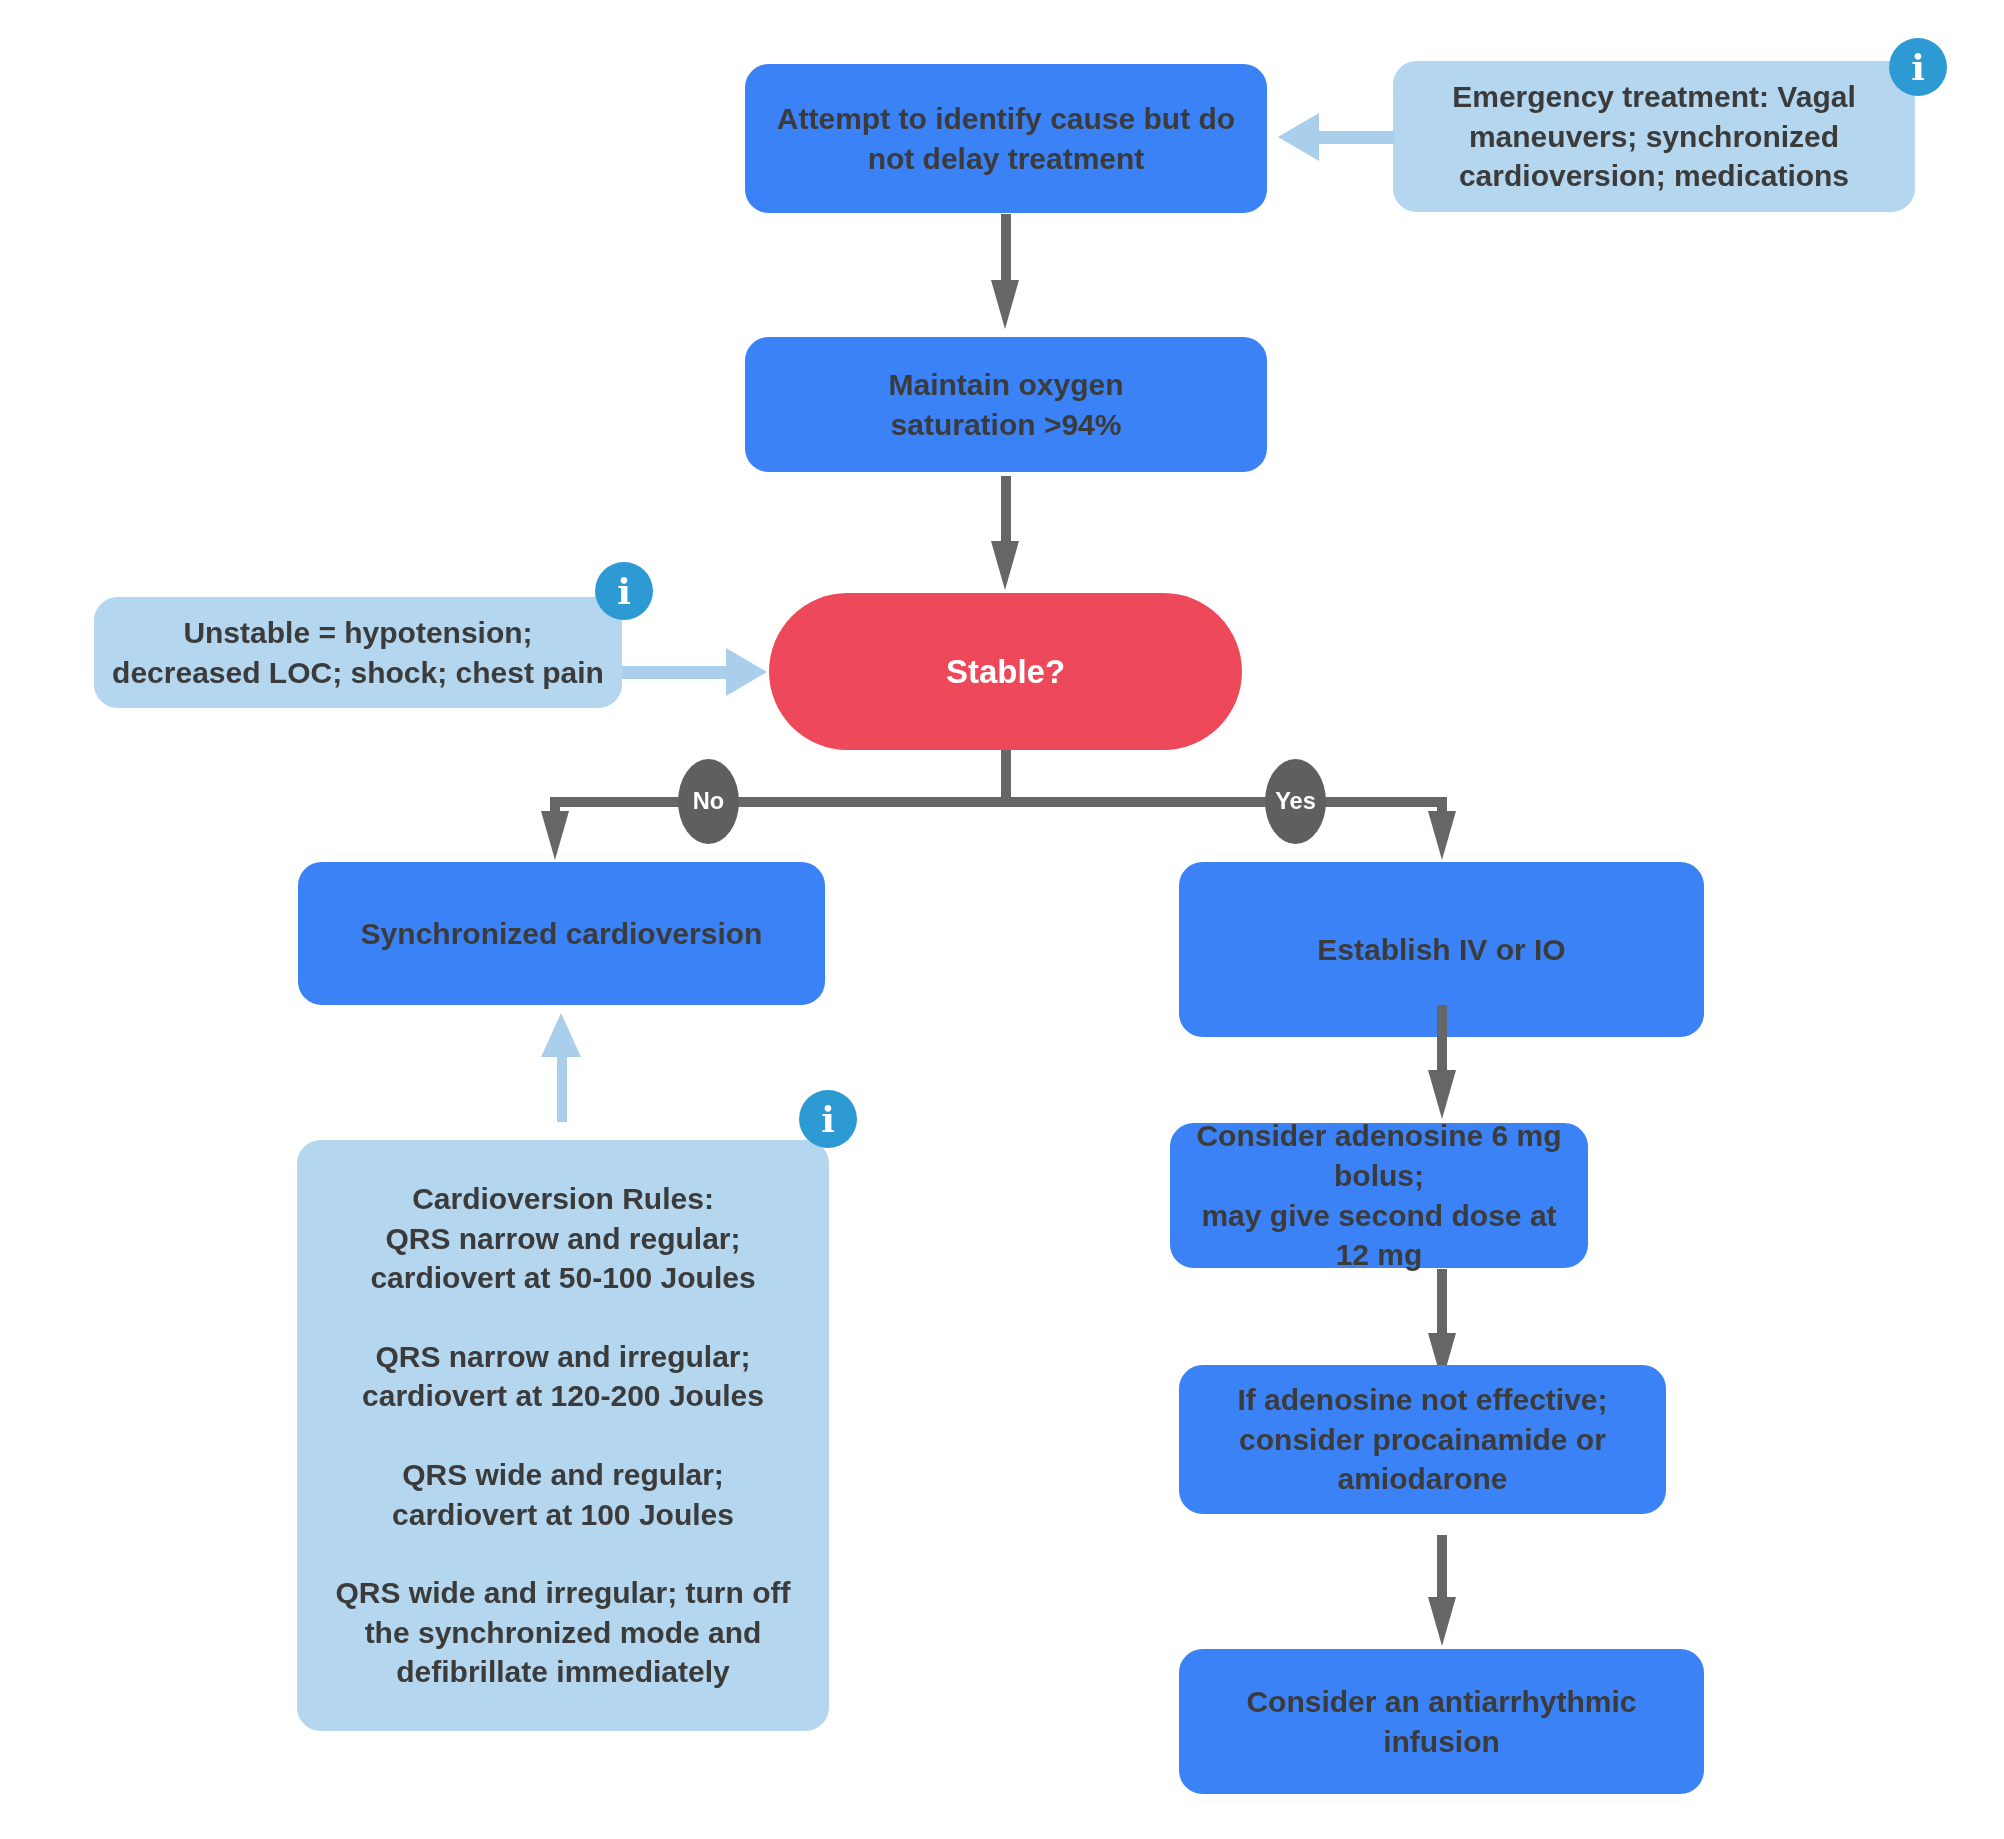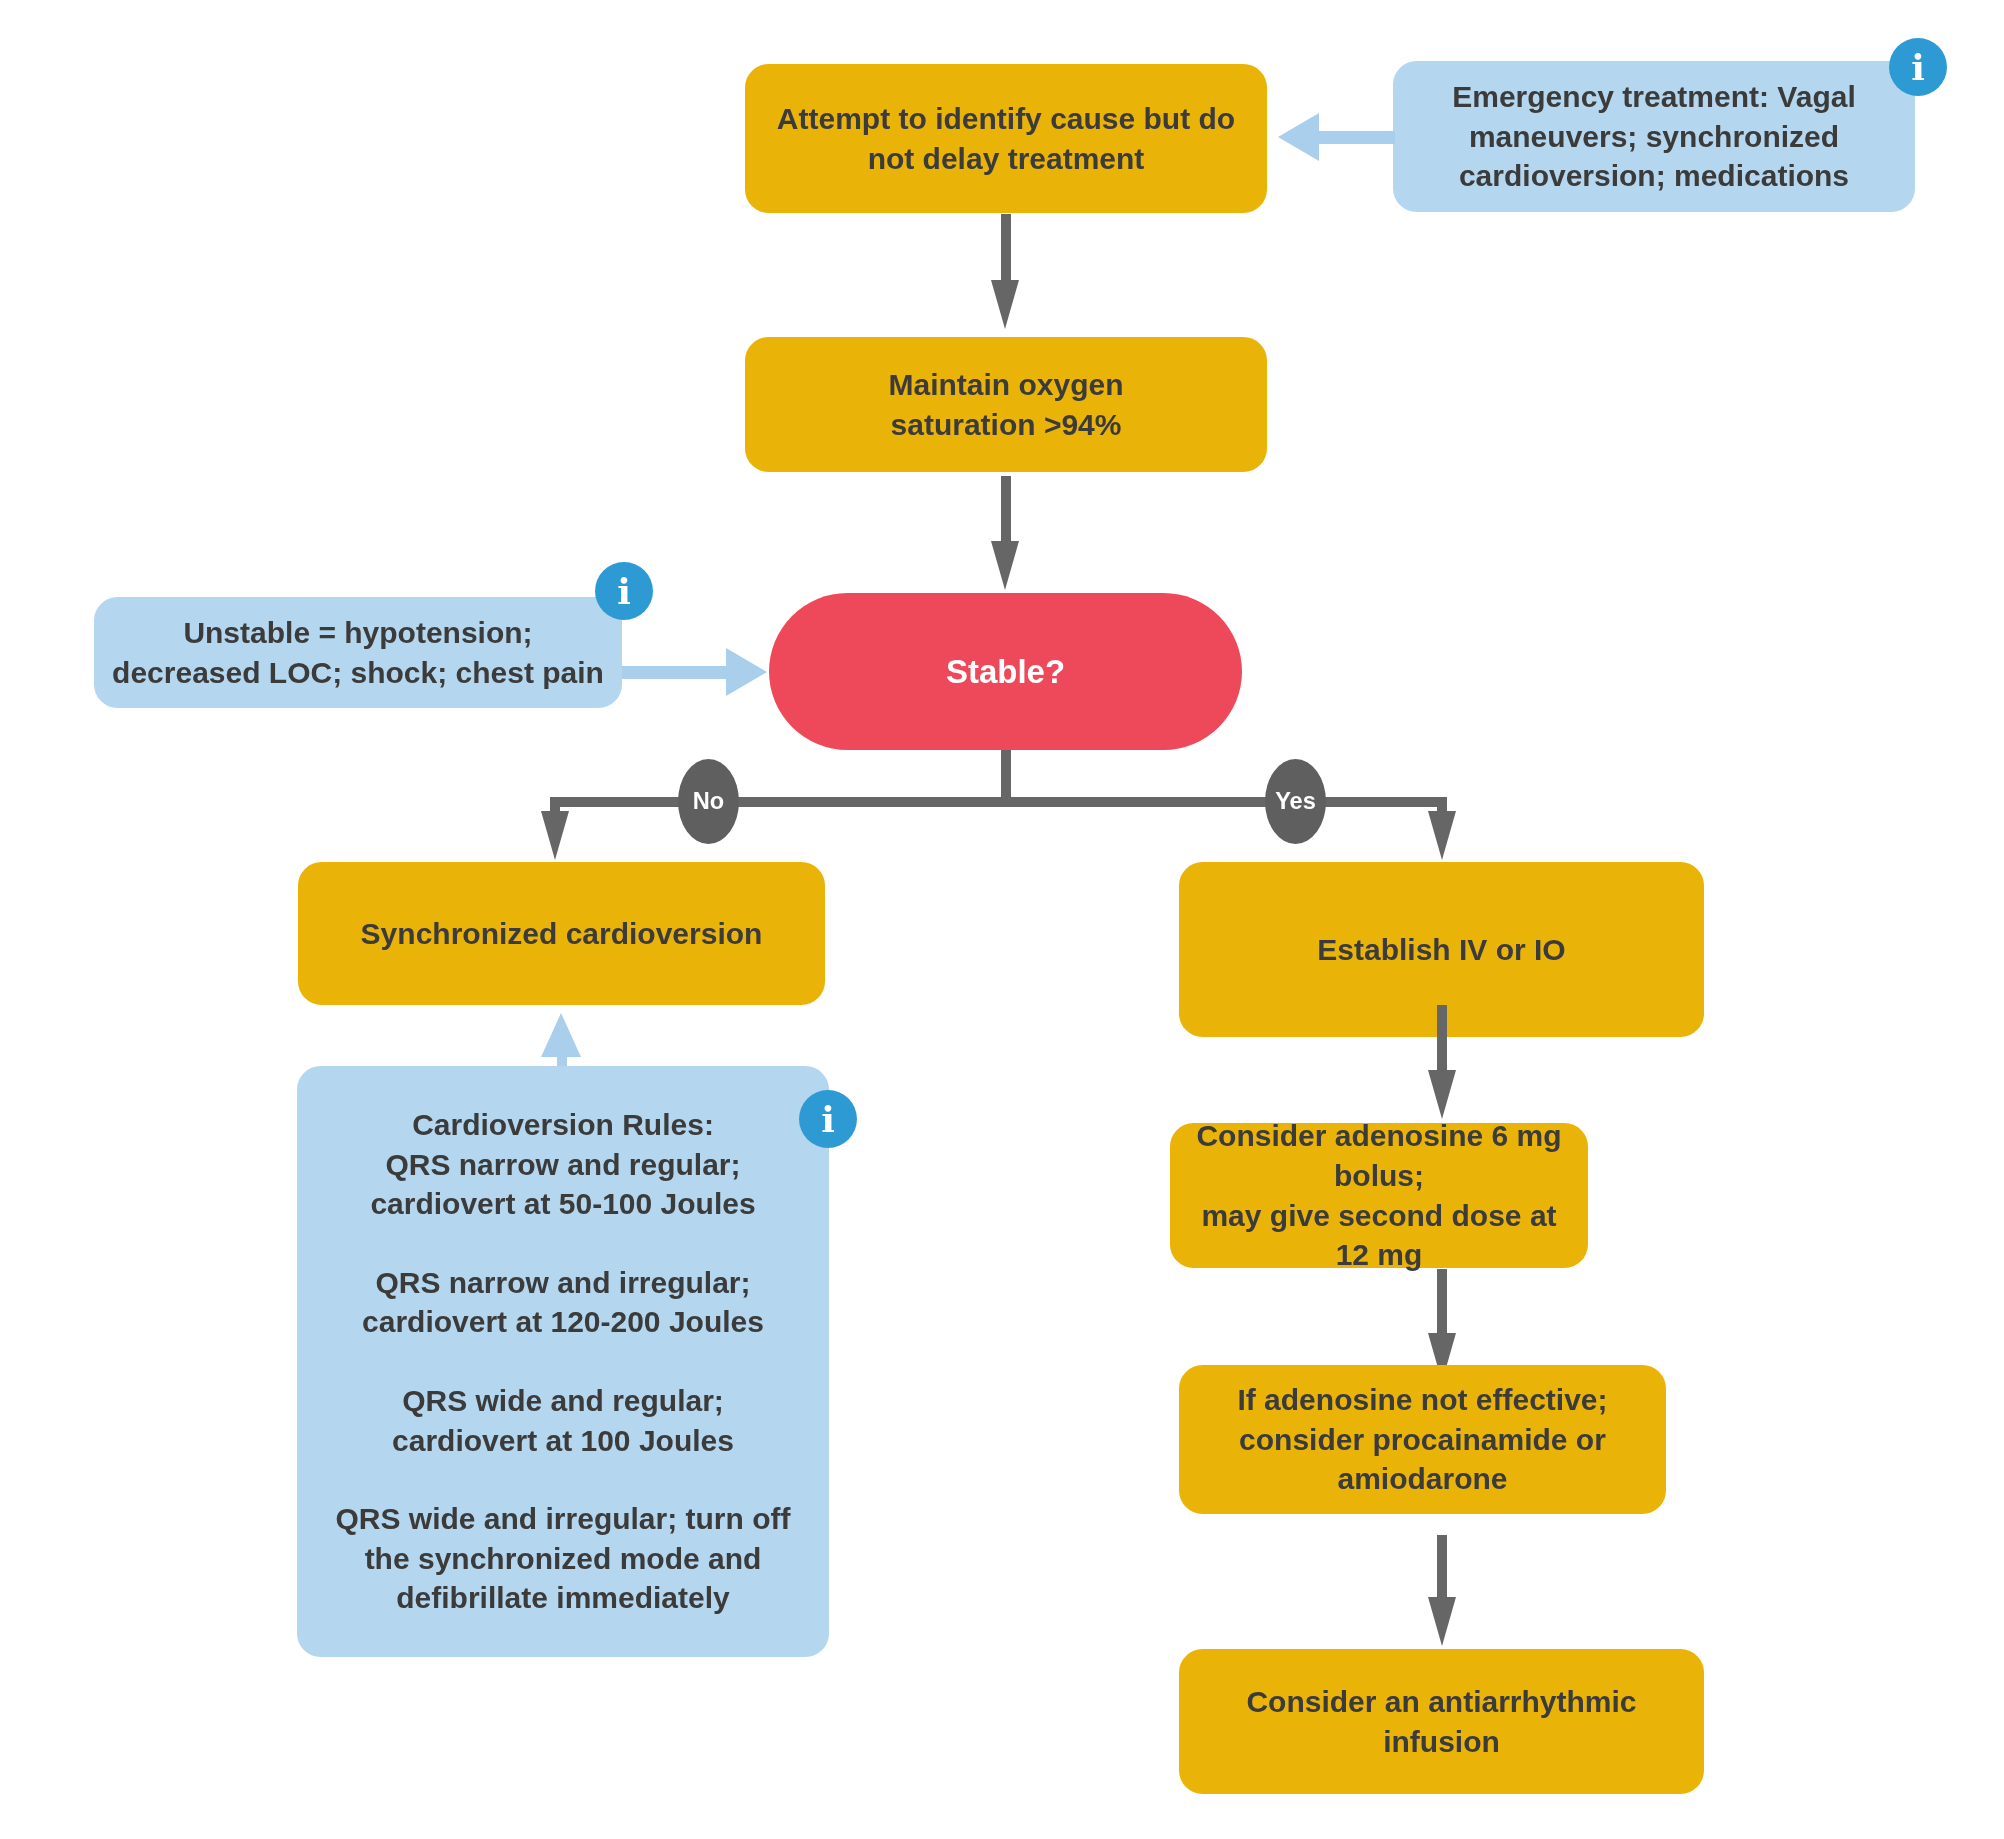--- a/index.html
+++ b/index.html
@@ -16,21 +16,21 @@
     text-align:center;
     border-radius:23.6px;
     font-weight:700;
     font-size:30px;
     line-height:1.32;
     color:#3b3b3b;
     white-space:pre-line;
     padding:0 11px;
     box-sizing:border-box;
   }
-  .gray{background:#eab308;}
+  .gray{background:#3b82f6;}
   .blue{background:#b4d6ee;}
   .pill{
     background:#ee495a;
     border-radius:79px;
     color:#ffffff;
     font-size:33px;
   }
   .shaft{position:absolute;background:#666666;}
   .bshaft{position:absolute;background:#a9cfec;}
   .head{position:absolute;width:0;height:0;}
@@ -133,21 +133,21 @@
     <span>Yes</span>
   </div>
 
   <div class="node gray" style="left:298px;top:862px;width:527px;height:143px;">
     <span>Synchronized cardioversion</span>
   </div>
 
   <div class="head head-up-blue" style="left:541px;top:1013px;"></div>
   <div class="bshaft" style="left:557px;top:1053px;width:10.2px;height:69px;"></div>
 
-  <div class="rules blue" style="left:297px;top:1066px;width:532px;height:591px;">
+  <div class="rules blue" style="left:297px;top:1140px;width:532px;height:591px;">
     <p class="rule-title">Cardioversion Rules:</p>
     <p class="rule">QRS narrow and regular;
 cardiovert at 50-100 Joules</p>
     <p class="rule">QRS narrow and irregular;
 cardiovert at 120-200 Joules</p>
     <p class="rule">QRS wide and regular;
 cardiovert at 100 Joules</p>
     <p class="rule">QRS wide and irregular; turn off
 the synchronized mode and
 defibrillate immediately</p>

